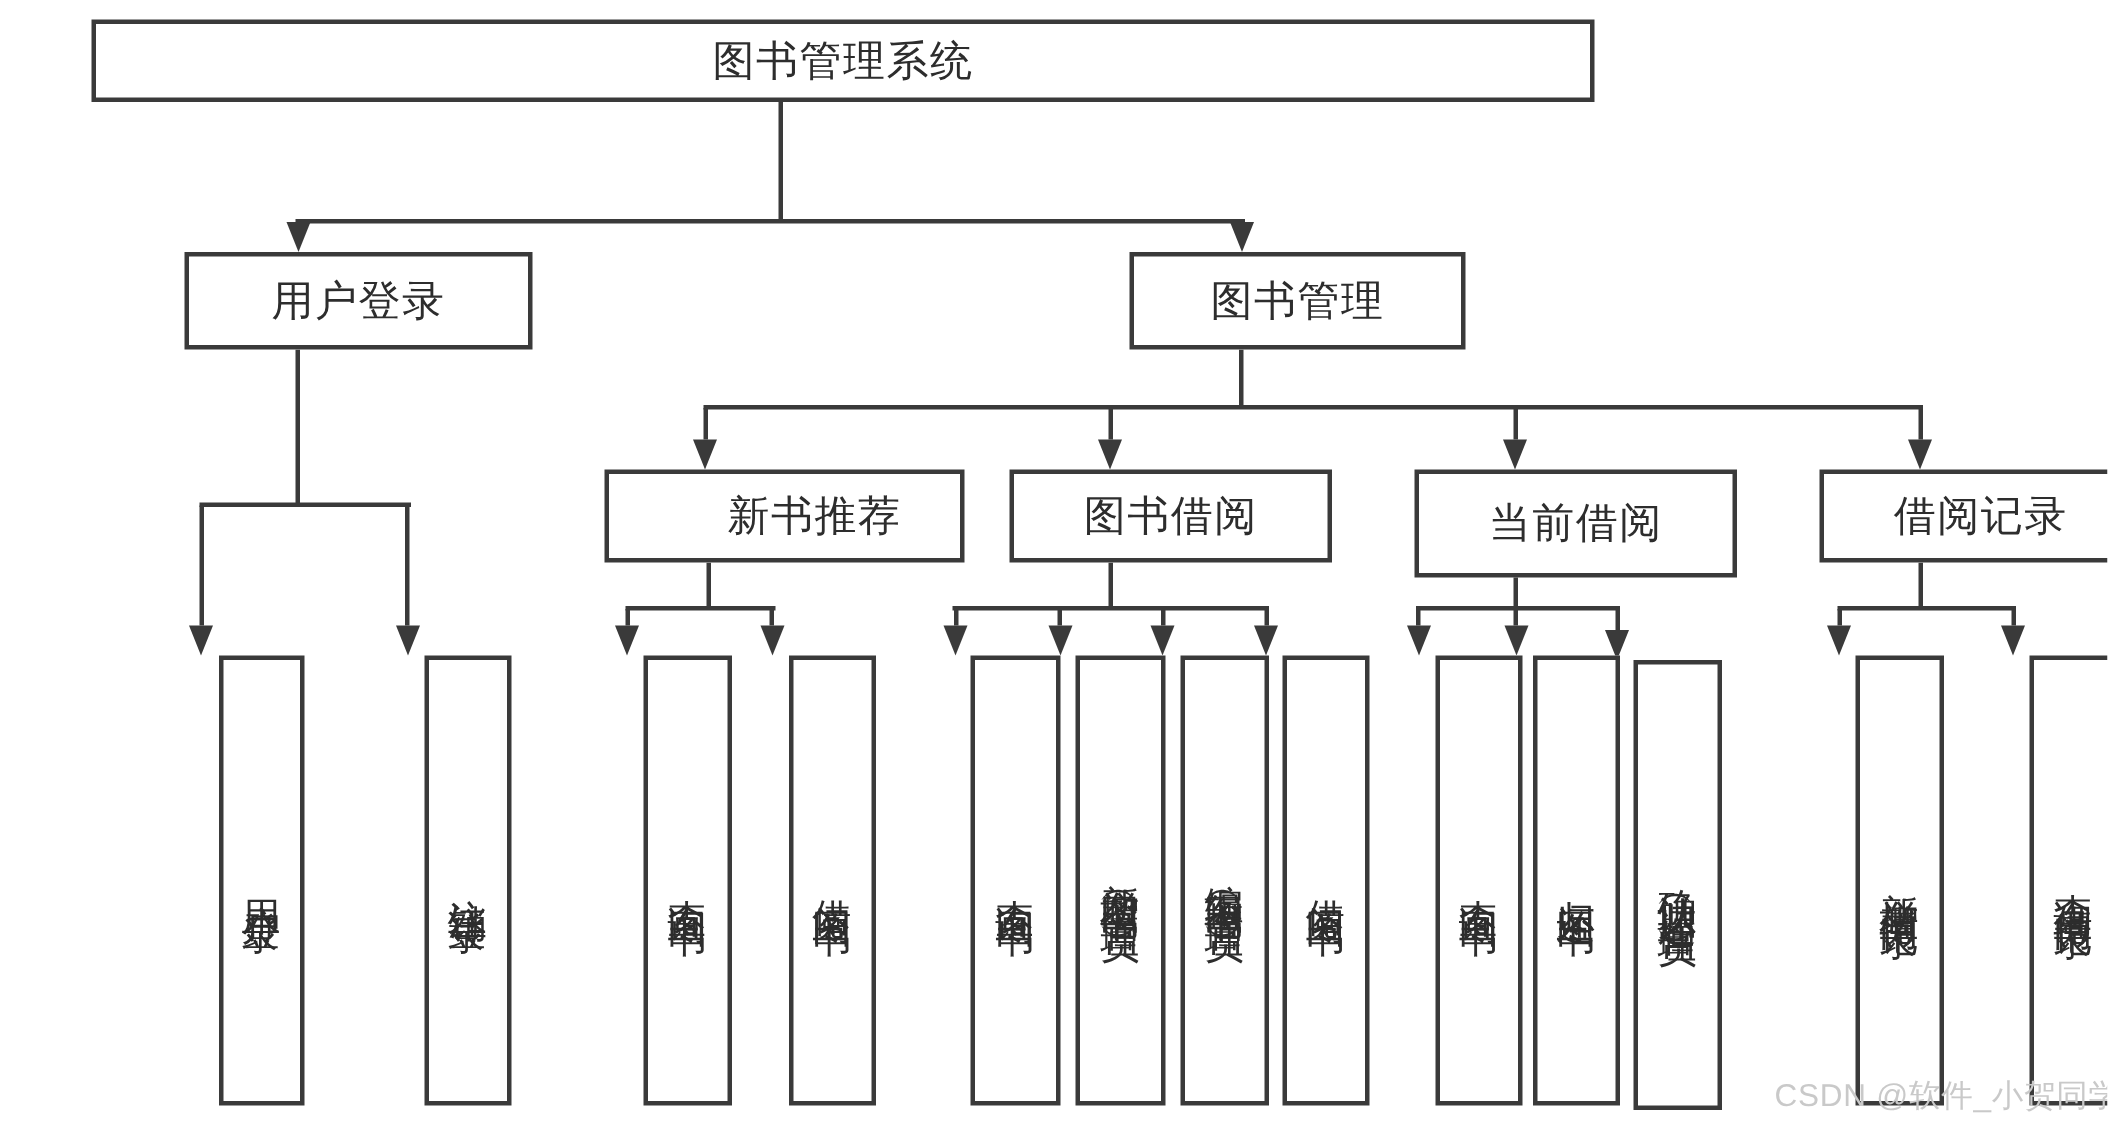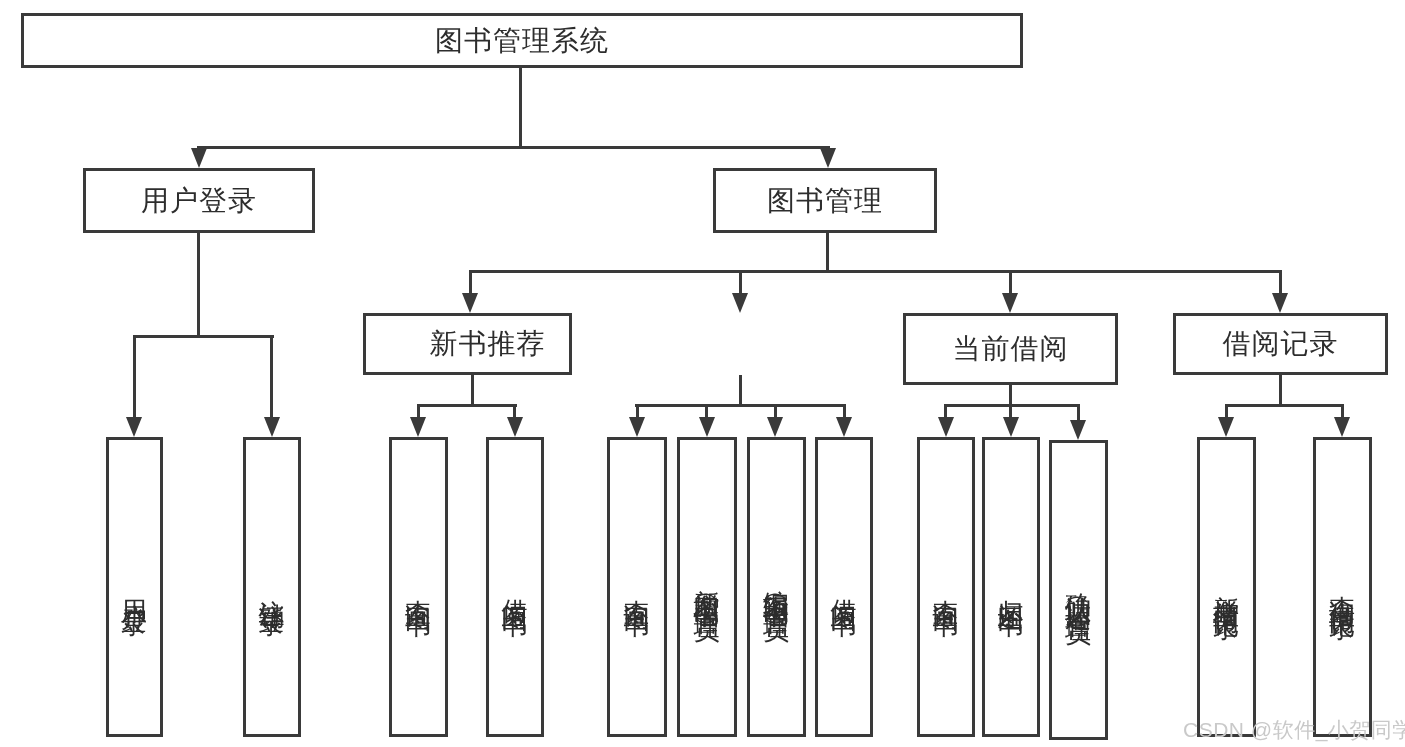--- a/index.html
+++ b/index.html
@@ -8,20 +8,21 @@
     background:#ffffff;
     font-family:"Liberation Sans", sans-serif;
     color:#2d2d2d;
   }
   .node {
     position:absolute; box-sizing:border-box;
     border:3px solid #3a3a3a; background:#ffffff;
     display:flex; align-items:center; justify-content:center;
     font-size:28px; letter-spacing:1px; color:#2d2d2d;
     z-index:2;
+    margin-left:40px;
   }
   .leaf { font-size:26px; }
   .leaf .vtext {
     writing-mode:vertical-rl; text-orientation:mixed;
     letter-spacing:4px; line-height:1;
   }
   .vline { position:absolute; width:3px; background:#3a3a3a; z-index:1; }
   .hline { position:absolute; height:3px; background:#3a3a3a; z-index:1; }
   .arrow {
     position:absolute; width:0; height:0; z-index:1;
@@ -38,22 +39,23 @@
 <body>
 
 <div class="canvas">
 
   <div class="node" style="left:21px; top:13px; width:1002px; height:55px;">图书管理系统</div>
 
   <div class="node" style="left:83px; top:168px; width:232px; height:65px;">用户登录</div>
 
   <div class="node" style="left:713px; top:168px; width:224px; height:65px;">图书管理</div>
 
-  <div class="node" style="left:363px; top:313px; width:209px; height:62px;padding-left:40px;">新书推荐</div>
+  <div class="node" style="left:363px; top:313px; width:240px; height:62px;padding-left:40px;">新书推荐</div>
 
+  <div class="node" style="left:633px; top:313px; width:215px; height:62px;">图书借阅</div>
 
   <div class="node" style="left:903px; top:313px; width:215px; height:72px;">当前借阅</div>
 
   <div class="node" style="left:1173px; top:313px; width:215px; height:62px;">借阅记录</div>
 
   <div class="node leaf" style="left:106px; top:437px; width:57px; height:300px;">
     <span class="vtext">用户登录</span>
   </div>
 
   <div class="node leaf" style="left:243px; top:437px; width:58px; height:300px;">

